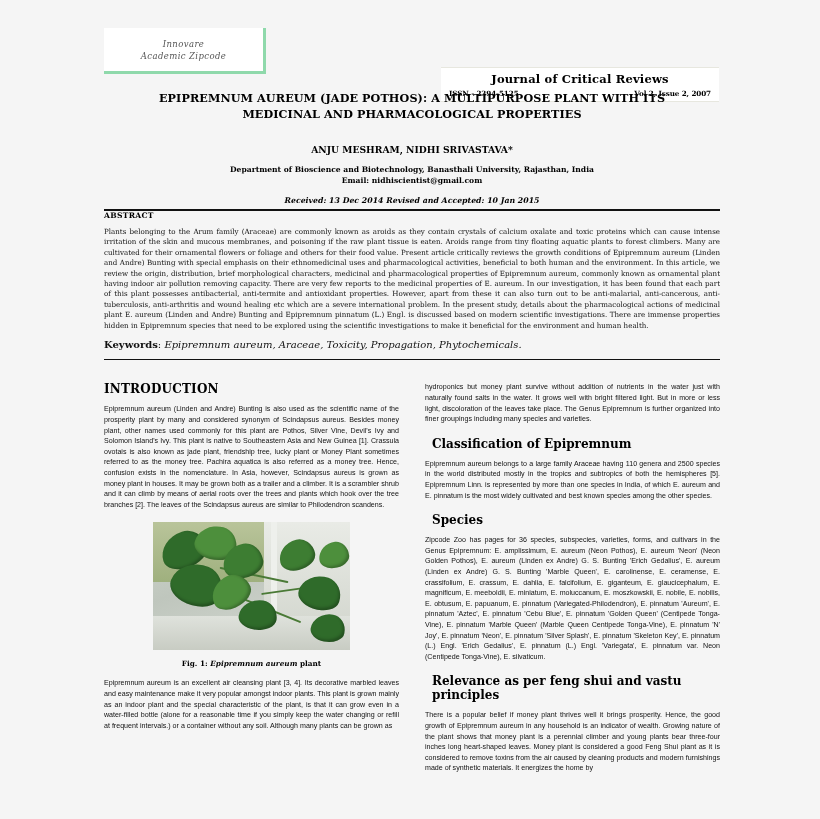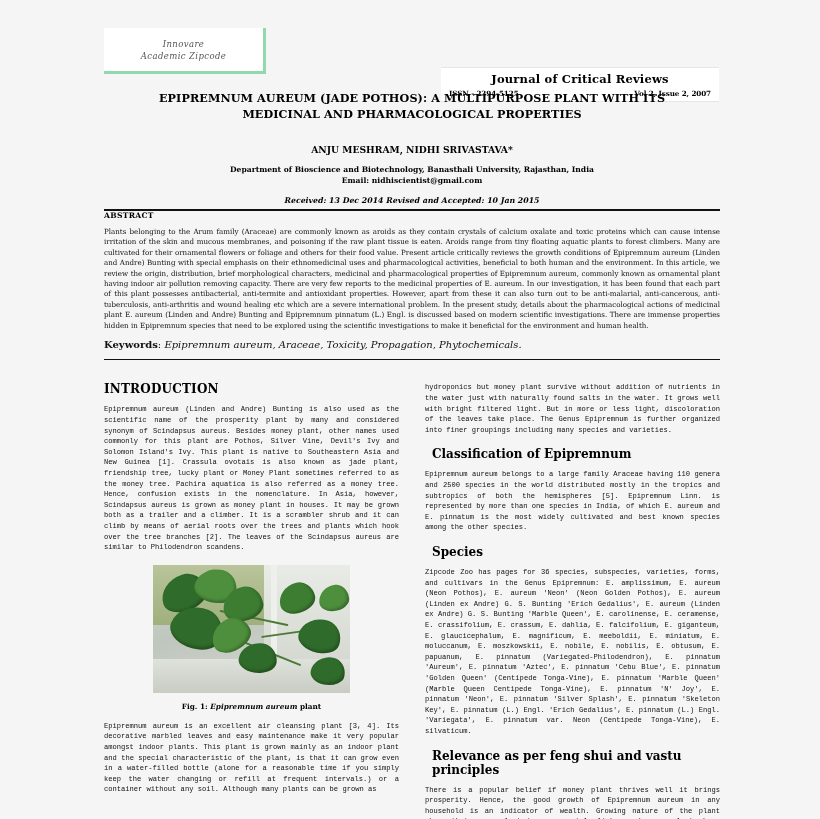--- a/index.html
+++ b/index.html
@@ -208,21 +208,21 @@
     color: #000;
     letter-spacing: .2px;
     margin-bottom: 8px;
   }
   .sec-head.sub {
     margin-top: 12px;
     letter-spacing: 0;
     padding-left: 7px;
   }
   p.body {
-    font-family: Liberation Mono, monospace;
+    font-family: Liberation Sans, sans-serif;
     font-size: 7.1px;
     line-height: 10.6px;
     text-align: justify;
     color: #111;
     margin: 0 0 10px 0;
   }
   i, em { font-style: italic; }
 
   
   .figure {

